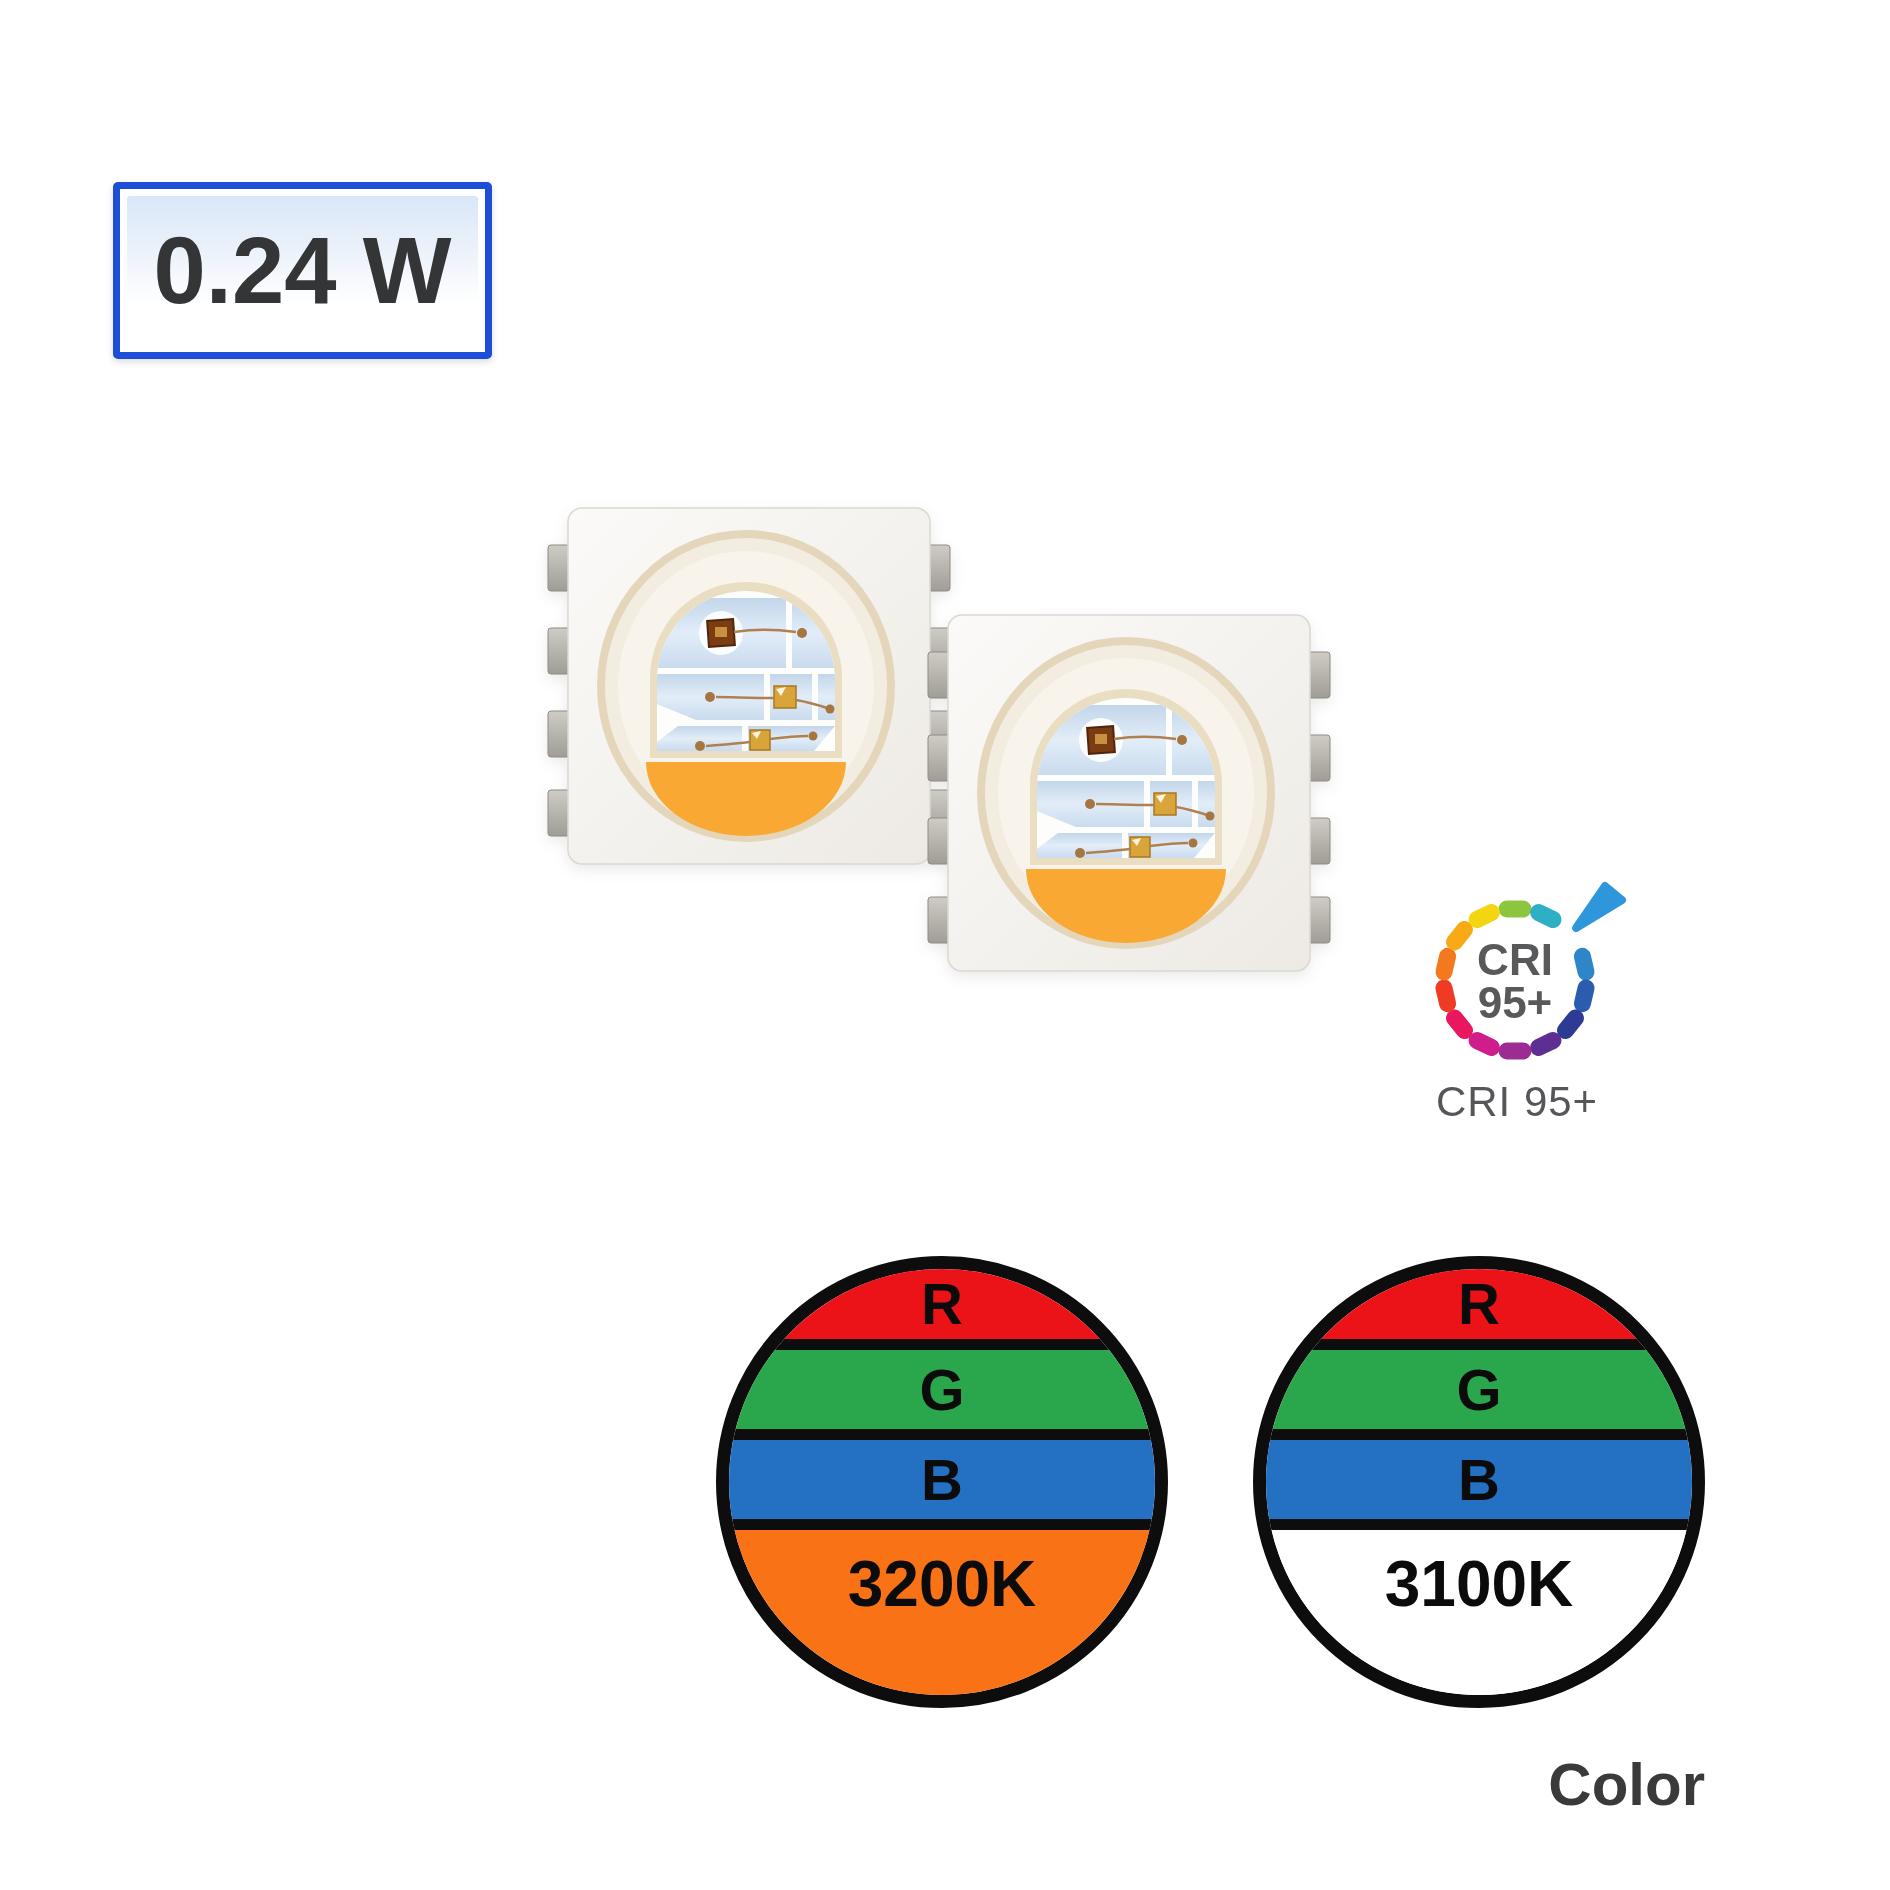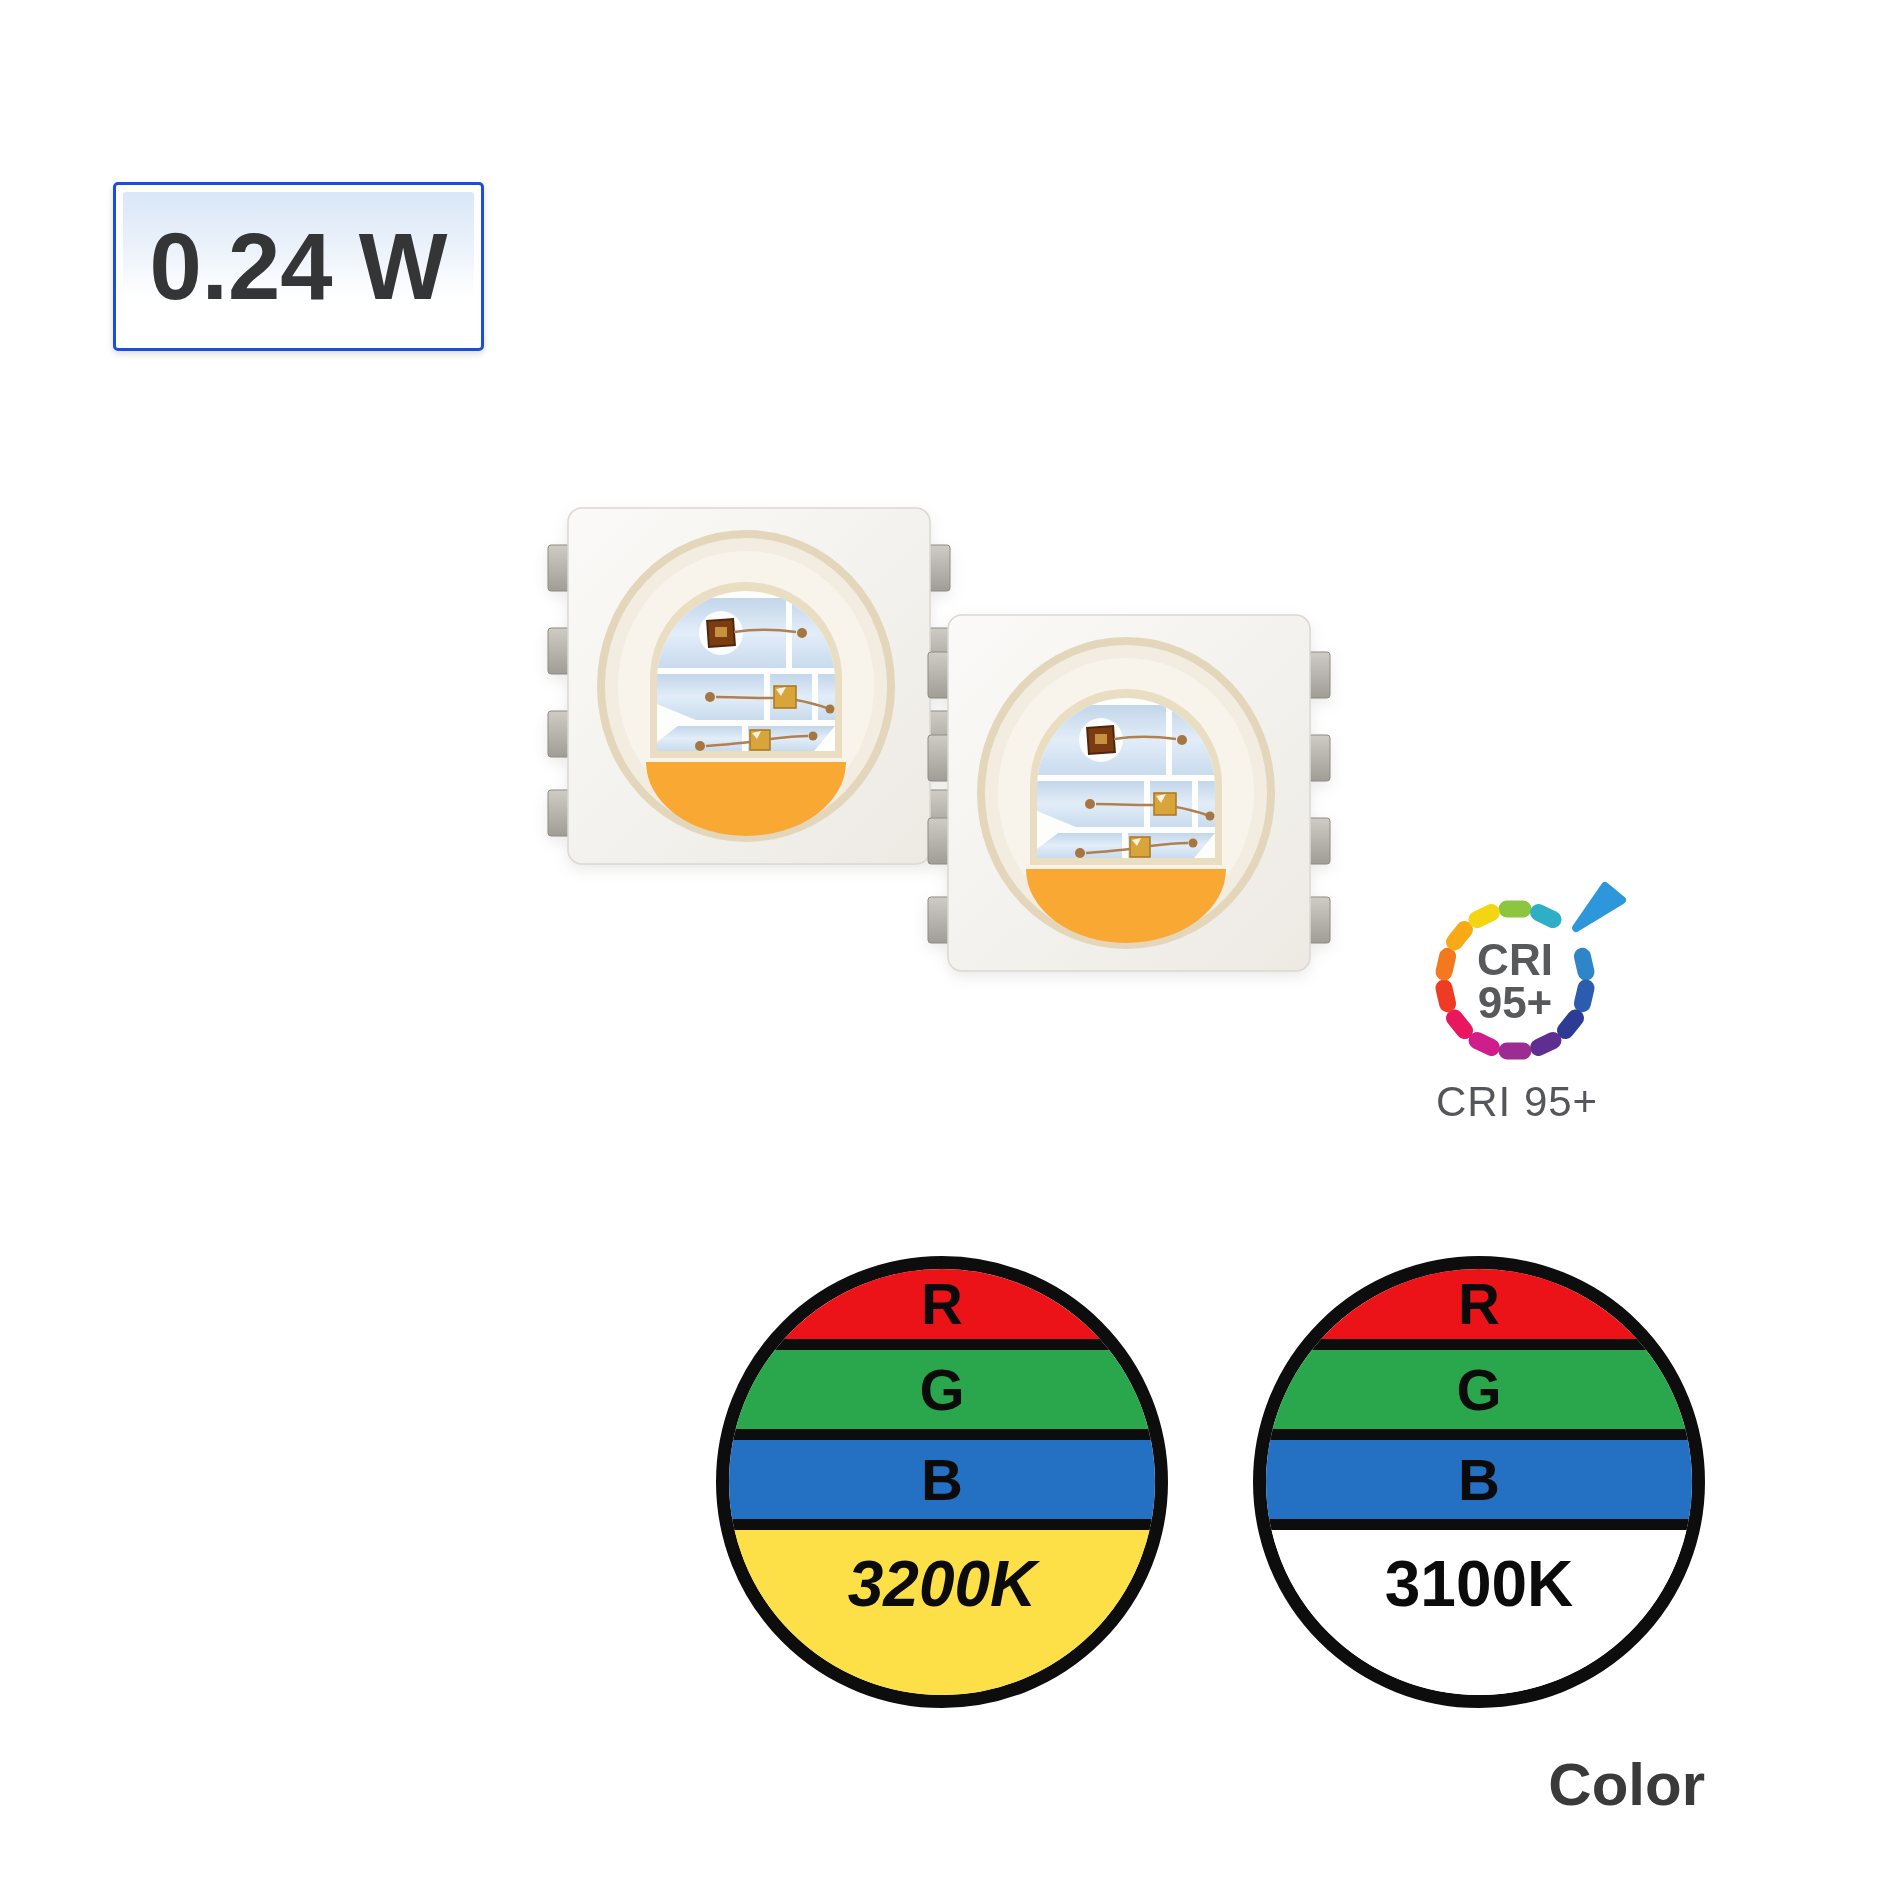--- a/index.html
+++ b/index.html
@@ -3,21 +3,21 @@
 <meta charset="utf-8">
 <style>
   html,body{margin:0;padding:0;background:#ffffff;}
   body{
     width:1890px;height:1890px;position:relative;overflow:hidden;
     font-family:"Liberation Sans","DejaVu Sans",sans-serif;
   }
   
   .power-badge{
     position:absolute;left:113px;top:182px;width:365px;height:163px;
-    background:#ffffff;border:3px solid #1d4ed8;border-radius:5px;
+    background:#ffffff;border:7px solid #1d4ed8;border-radius:5px;
     box-shadow:0 3px 7px rgba(0,0,0,.14);
   }
   .power-badge-inner{
     position:absolute;inset:7px;border-radius:3px;
     background:linear-gradient(180deg,#d9e7f7 0%,#e9f0fa 32%,#ffffff 72%);
     display:flex;align-items:center;justify-content:center;
   }
   .power-badge-inner span{
     font-size:94px;font-weight:700;color:#333537;letter-spacing:0;
   }
@@ -173,21 +173,21 @@
   </div>
   <div class="divider"></div>
   <div class="band b2" style="background: rgb(42, 166, 76);">
     <span>G</span>
   </div>
   <div class="divider"></div>
   <div class="band b3" style="background: rgb(36, 113, 196);">
     <span>B</span>
   </div>
   <div class="divider"></div>
-  <div class="band b4" style="background: #fde047; font-style: italic;">
+  <div class="band b4" style="background: #f97316;">
     <span>3200K</span>
   </div>
 </div>
 
 <div class="rgb-circle circle-5600">
   <div class="band b1" style="background: rgb(236, 19, 24);">
     <span>R</span>
   </div>
   <div class="divider"></div>
   <div class="band b2" style="background: rgb(42, 166, 76);">

